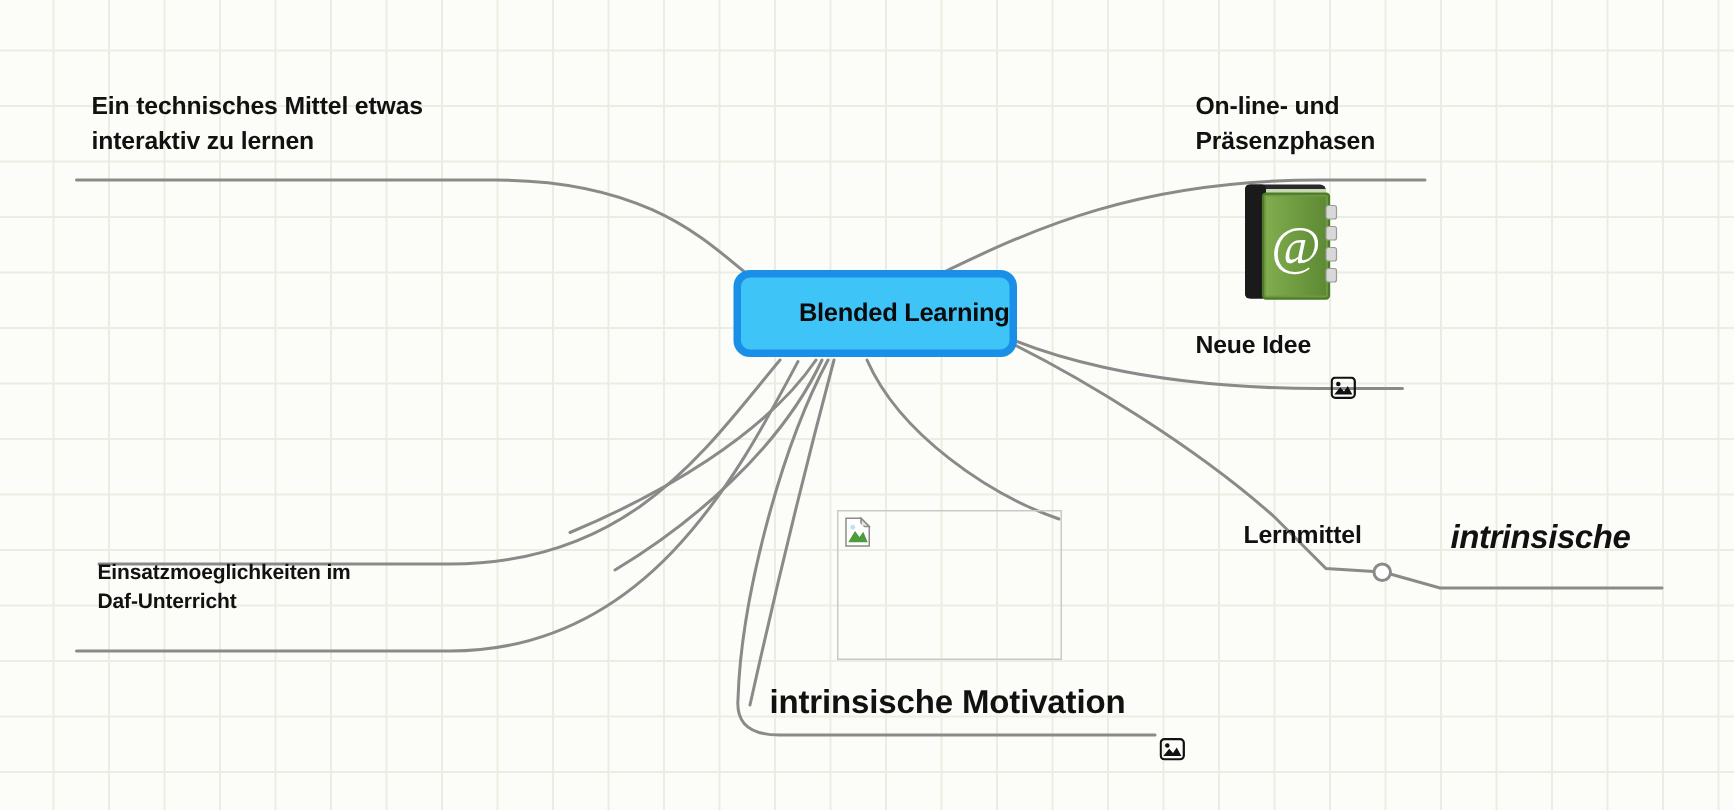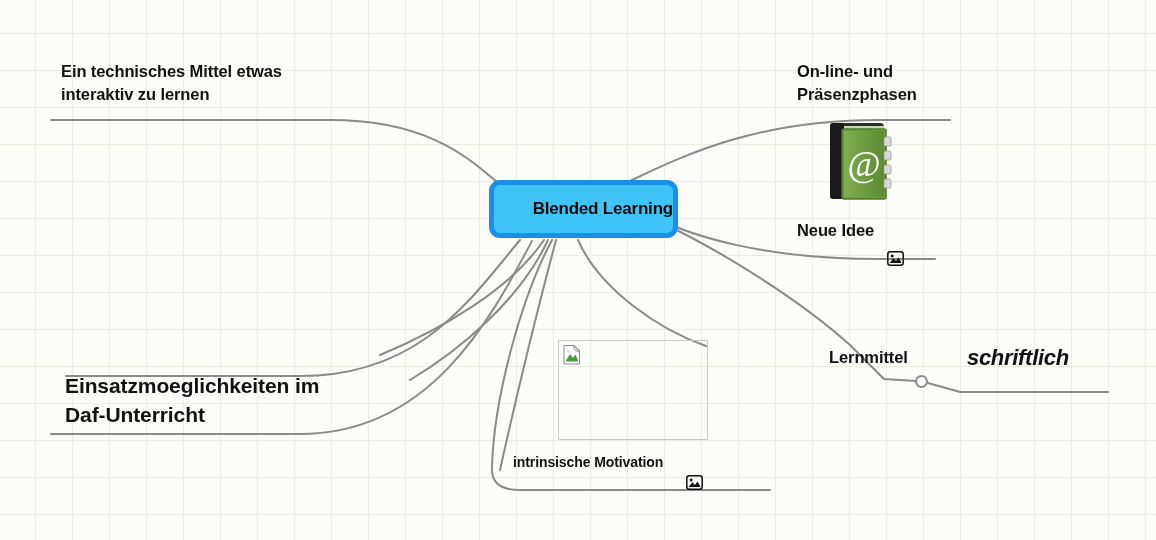--- a/index.html
+++ b/index.html
@@ -67,24 +67,24 @@
     font-weight: bold;
     color: #0b0b0b;
     letter-spacing: -0.2px;
   }
 
   
   #topic-technisches  { left: 61px;  top: 60px;  width: 300px; font-size: 16.5px; }
   #topic-onlinephasen { left: 797px; top: 60px;  width: 200px; font-size: 16.5px; }
   #topic-neueidee     { left: 797px; top: 219px; font-size: 16.5px; align-items: flex-end; }
   #topic-webtech      { left: 99px;  top: 340px; font-size: 16.5px; }
-  #topic-einsatz      { left: 65px;  top: 372px; width: 260px; font-size: 21px; }
+  #topic-einsatz      { left: 65px;  top: 372px; width: 260px; font-size: 14px; }
   #topic-lernmittel   { left: 797px; top: 346px; font-size: 16.5px; margin-left: 32px; }
   #topic-schriftlich  { left: 967px; top: 343px; font-size: 22px; font-style: italic; letter-spacing: -0.3px;}
-  #topic-motivation   { left: 513px; top: 453px; font-size: 14px; gap: 23px; }
+  #topic-motivation   { left: 513px; top: 453px; font-size: 22px; gap: 23px; }
 
   .with-icon {
     display: flex;
     align-items: center;
     gap: 13px;
   }
 
   
   .broken-img-glyph {
     display: inline-block;
@@ -210,21 +210,21 @@
       </svg>
     </span>
   </div>
 
 
   <div class="node-label" id="topic-einsatz">Einsatzmoeglichkeiten im
 Daf-Unterricht</div>
 
   <div class="node-label" id="topic-lernmittel">Lernmittel</div>
 
-  <div class="node-label" id="topic-schriftlich">schriftlich</div>
+  <div class="node-label" id="topic-schriftlich">intrinsische</div>
 
   <div id="branch-junction-dot"></div>
 
   <div id="broken-image-frame">
     <span class="bi-icon">
       <svg width="22" height="22" viewBox="0 0 22 22">
         <path d="M2,1.5 L12,1.5 L17.5,7 L17.5,20 L2,20 Z" fill="#ffffff" stroke="#8a8a8a" stroke-width="1"></path>
         <path d="M12,1.5 L17.5,7 L12,7 Z" fill="#e2e2e2" stroke="#8a8a8a" stroke-width="1"></path>
         <path d="M3.5,17.5 L8,10 L11,14 L13.5,10.5 L16.5,17.5 Z" fill="#4c9b3c"></path>
         <circle cx="6.5" cy="7.5" r="1.6" fill="#bfe0f5"></circle>

